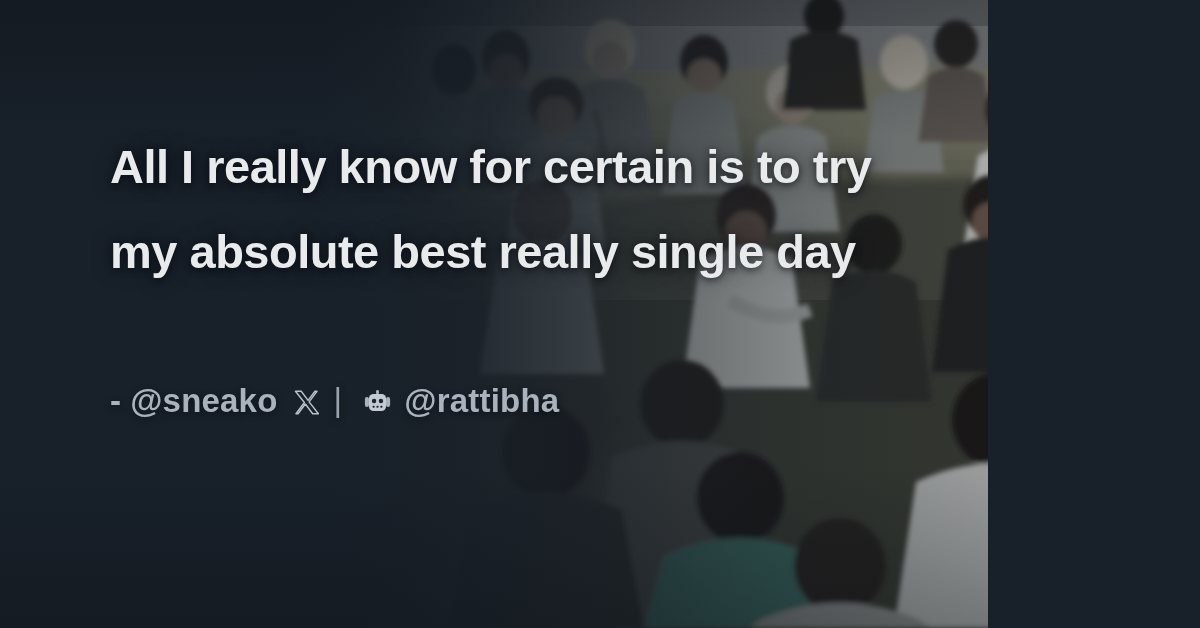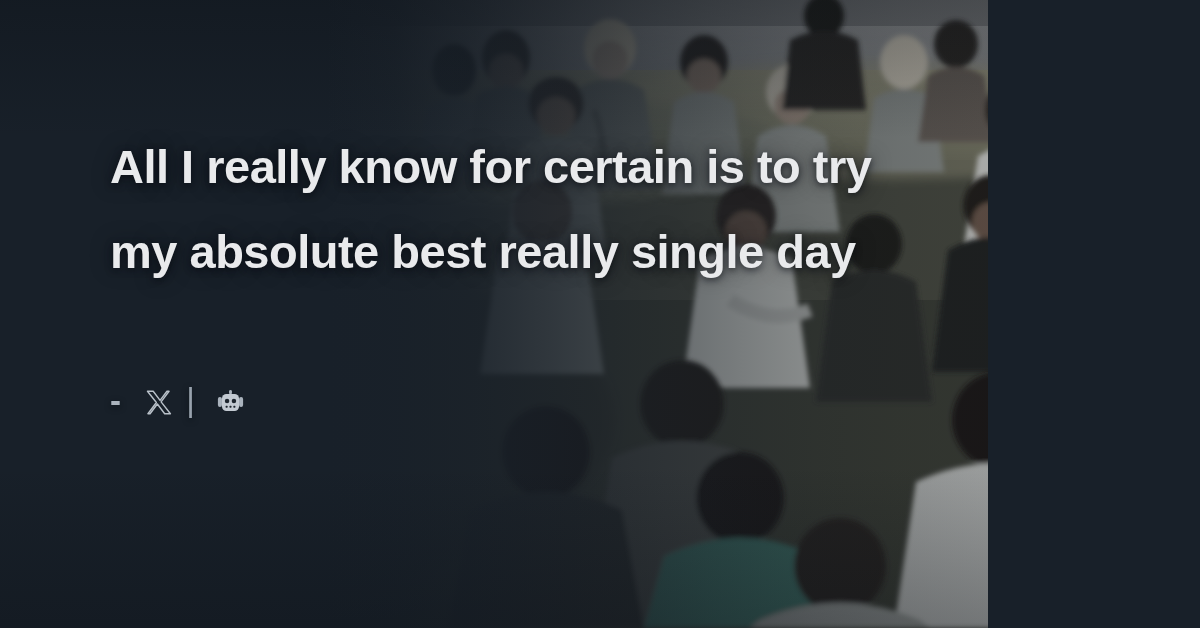--- a/index.html
+++ b/index.html
@@ -275,20 +275,21 @@
 
   <div class="content">
 
     <div class="quote">
       <span class="quote-line">All I really know for certain is to try</span>
       <span class="quote-line">my absolute best really single day</span>
     </div>
 
     <div class="attribution">
       <span class="attr-dash">-</span>
+      <span class="attr-handle">@sneako</span>
 
       <span class="x-logo">
         <svg viewBox="0 0 24 24" aria-hidden="true">
           <path d="M2.2 2 L10.1 12.0 L2.6 22 L4.5 22 L11.0 13.3 L17.5 22 L22.6 22 L14.3 11.4 L21.4 2 L19.5 2 L13.4 10.1 L7.3 2 Z" fill="none" stroke="#b9c1c9" stroke-width="1.25" stroke-linejoin="round"></path>
         </svg>
       </span>
 
       <span class="attr-sep">|</span>
 
       <span class="bot-icon">
@@ -298,16 +299,17 @@
           <rect x="15.4" y="1" width="3.2" height="5" rx="1.6" fill="#aab3bd"></rect>
           <rect x="7.5" y="5.5" width="19" height="19" rx="5" fill="#c3cad2"></rect>
           <circle cx="13.2" cy="13.2" r="2.5" fill="#1d252e"></circle>
           <circle cx="20.8" cy="13.2" r="2.5" fill="#1d252e"></circle>
           <rect x="11.5" y="18.6" width="2.4" height="2.1" rx="0.8" fill="#1d252e"></rect>
           <rect x="15.8" y="18.6" width="2.4" height="2.1" rx="0.8" fill="#1d252e"></rect>
           <rect x="20.1" y="18.6" width="2.4" height="2.1" rx="0.8" fill="#1d252e"></rect>
         </svg>
       </span>
 
+      <span class="attr-brand">@rattibha</span>
     </div>
 
   </div>
 </div>
 
 </body></html>

